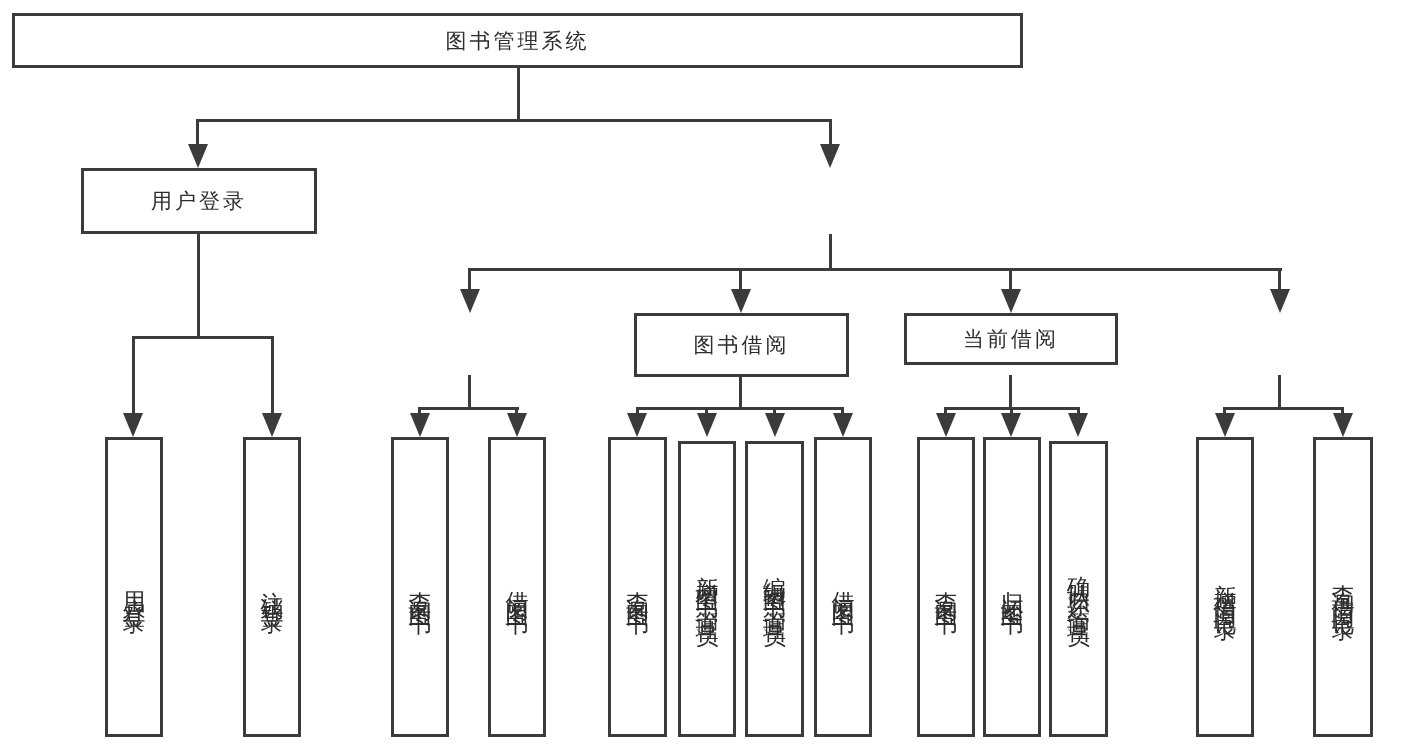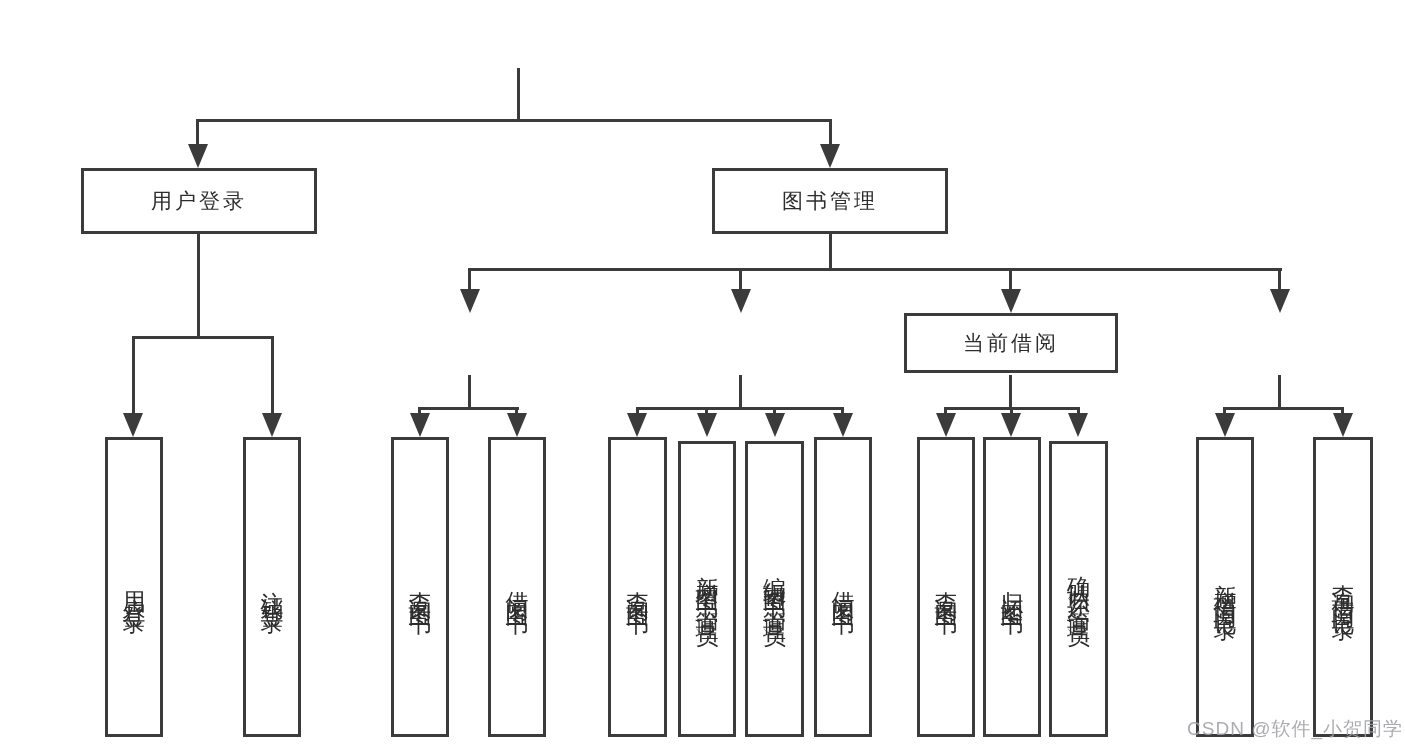--- a/index.html
+++ b/index.html
@@ -63,54 +63,57 @@
     opacity: 0.88;
     z-index: 5;
     white-space: nowrap;
   }
 </style>
 </head>
 <body>
 
 <div class="canvas">
 
+  <div class="box" style="left:12px;top:13px;width:1011px;height:55px">
+    <span class="hlabel">图书管理系统</span>
+  </div>
 
   <div class="line" style="left:517px;top:68px;width:3px;height:53px"></div>
   <div class="line" style="left:196px;top:119px;width:636px;height:3px"></div>
   <div class="line" style="left:196px;top:119px;width:3px;height:30px"></div>
   <div class="line" style="left:829px;top:119px;width:3px;height:30px"></div>
   <div class="arrow" style="left:188px;top:144px"></div>
   <div class="arrow" style="left:820px;top:144px"></div>
 
   <div class="box" style="left:81px;top:168px;width:236px;height:66px">
     <span class="hlabel">用户登录</span>
-  </div>
-  <div class="box" style="left:712px;top:168px;width:236px;height:66px">
-    <span class="hlabel">图书管理</span>
   </div>
 
   <div class="line" style="left:197px;top:234px;width:3px;height:104px"></div>
   <div class="line" style="left:132px;top:336px;width:142px;height:3px"></div>
   <div class="line" style="left:132px;top:336px;width:3px;height:80px"></div>
   <div class="line" style="left:271px;top:336px;width:3px;height:80px"></div>
   <div class="arrow" style="left:123px;top:413px"></div>
   <div class="arrow" style="left:262px;top:413px"></div>
 
   <div class="line" style="left:829px;top:234px;width:3px;height:36px"></div>
   <div class="line" style="left:468px;top:268px;width:814px;height:3px"></div>
   <div class="line" style="left:468px;top:268px;width:3px;height:26px"></div>
   <div class="line" style="left:739px;top:268px;width:3px;height:26px"></div>
   <div class="line" style="left:1009px;top:268px;width:3px;height:26px"></div>
   <div class="line" style="left:1278px;top:268px;width:3px;height:26px"></div>
   <div class="arrow" style="left:460px;top:289px"></div>
   <div class="arrow" style="left:731px;top:289px"></div>
   <div class="arrow" style="left:1001px;top:289px"></div>
   <div class="arrow" style="left:1270px;top:289px"></div>
 
-  <div class="box" style="left:904px;top:313px;width:214px;height:60px">
+  <div class="box" style="left:634px;top:313px;width:215px;height:64px">
+    <span class="hlabel">图书借阅</span>
+  </div>
+  <div class="box" style="left:904px;top:313px;width:214px;height:52px">
     <span class="hlabel">当前借阅</span>
   </div>
 
   <div class="line" style="left:468px;top:375px;width:3px;height:34px"></div>
   <div class="line" style="left:418px;top:407px;width:101px;height:3px"></div>
   <div class="line" style="left:418px;top:407px;width:3px;height:12px"></div>
   <div class="line" style="left:515px;top:407px;width:3px;height:12px"></div>
   <div class="arrow" style="left:410px;top:413px"></div>
   <div class="arrow" style="left:507px;top:413px"></div>
 
@@ -178,15 +181,14 @@
     <span class="vlabel">确认归还（管理员）</span>
   </div>
 
   <div class="box" style="left:1196px;top:437px;width:58px;height:300px">
     <span class="vlabel">新增借阅记录</span>
   </div>
   <div class="box" style="left:1313px;top:437px;width:60px;height:300px">
     <span class="vlabel">查询借阅记录</span>
   </div>
 
-  <div class="watermark">CSDN @软件_小贺同学</div>
 
 </div>
 
 </body></html>

